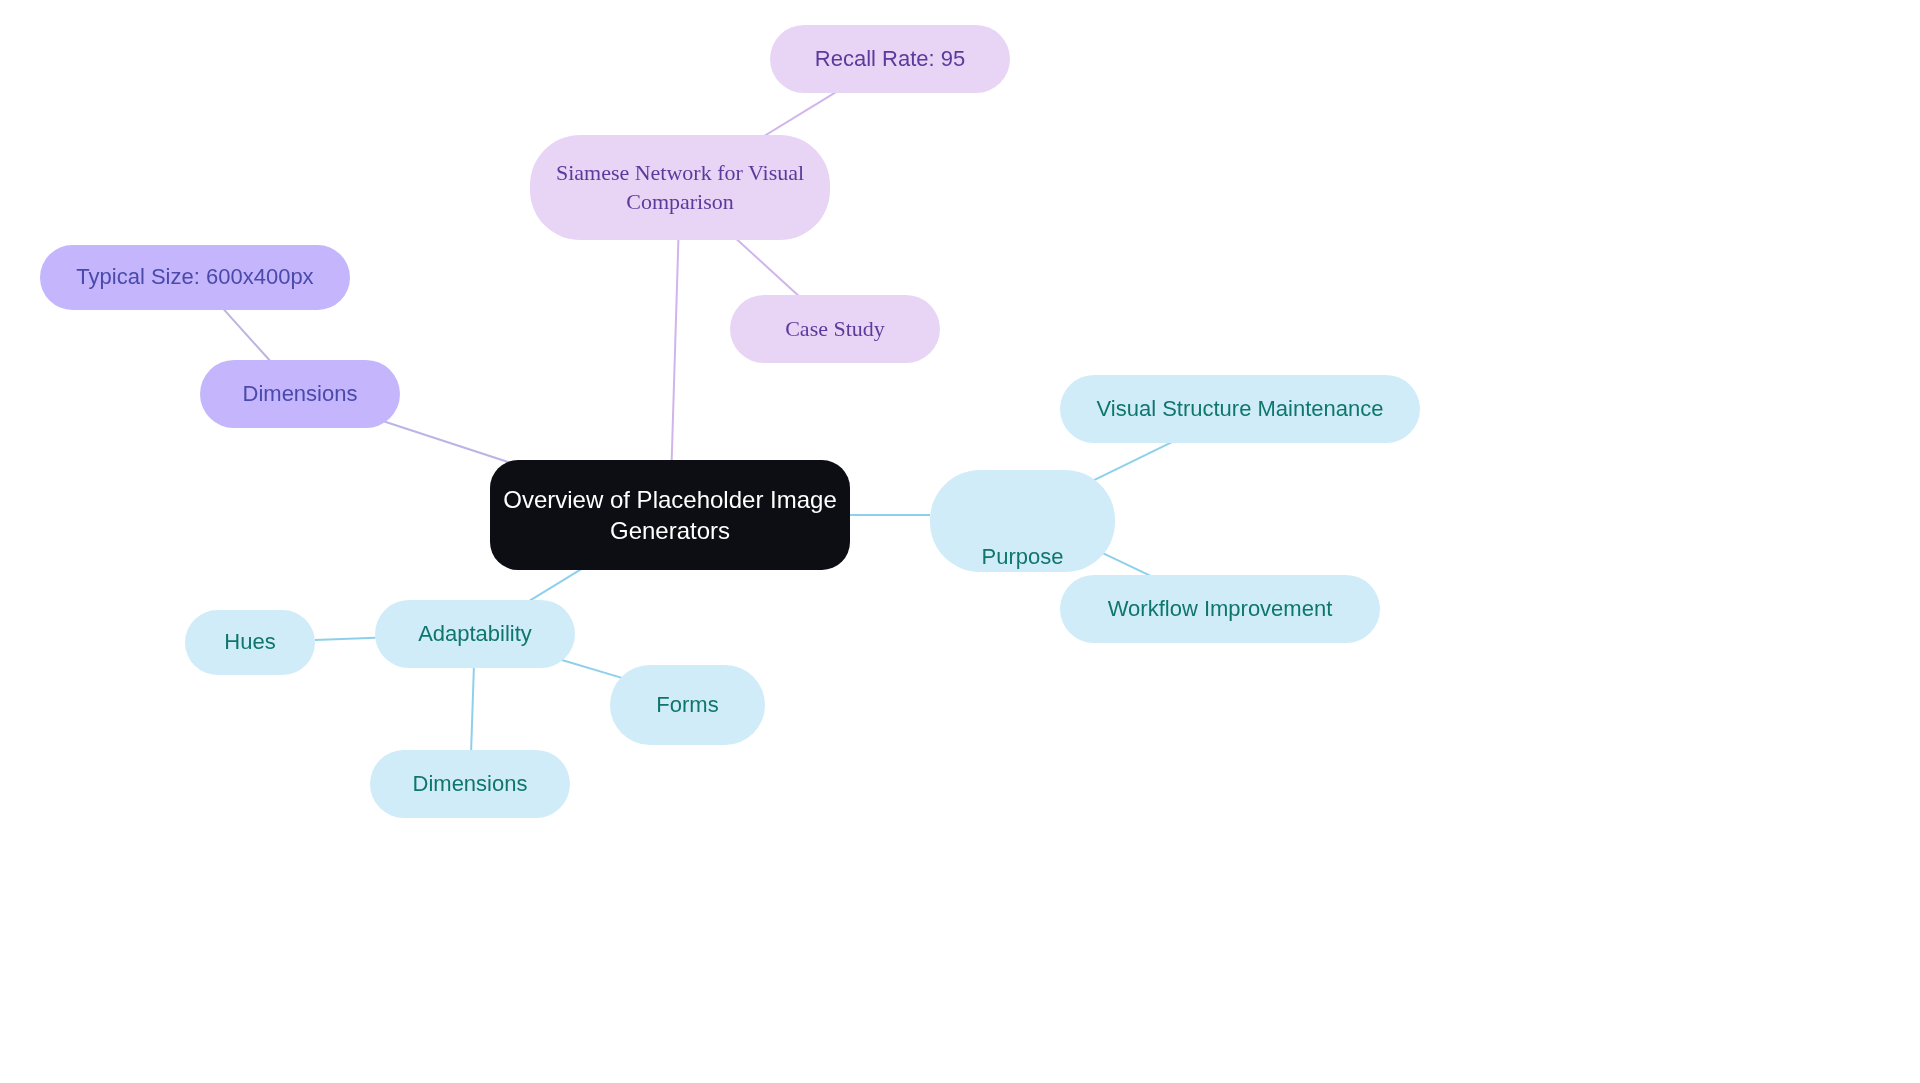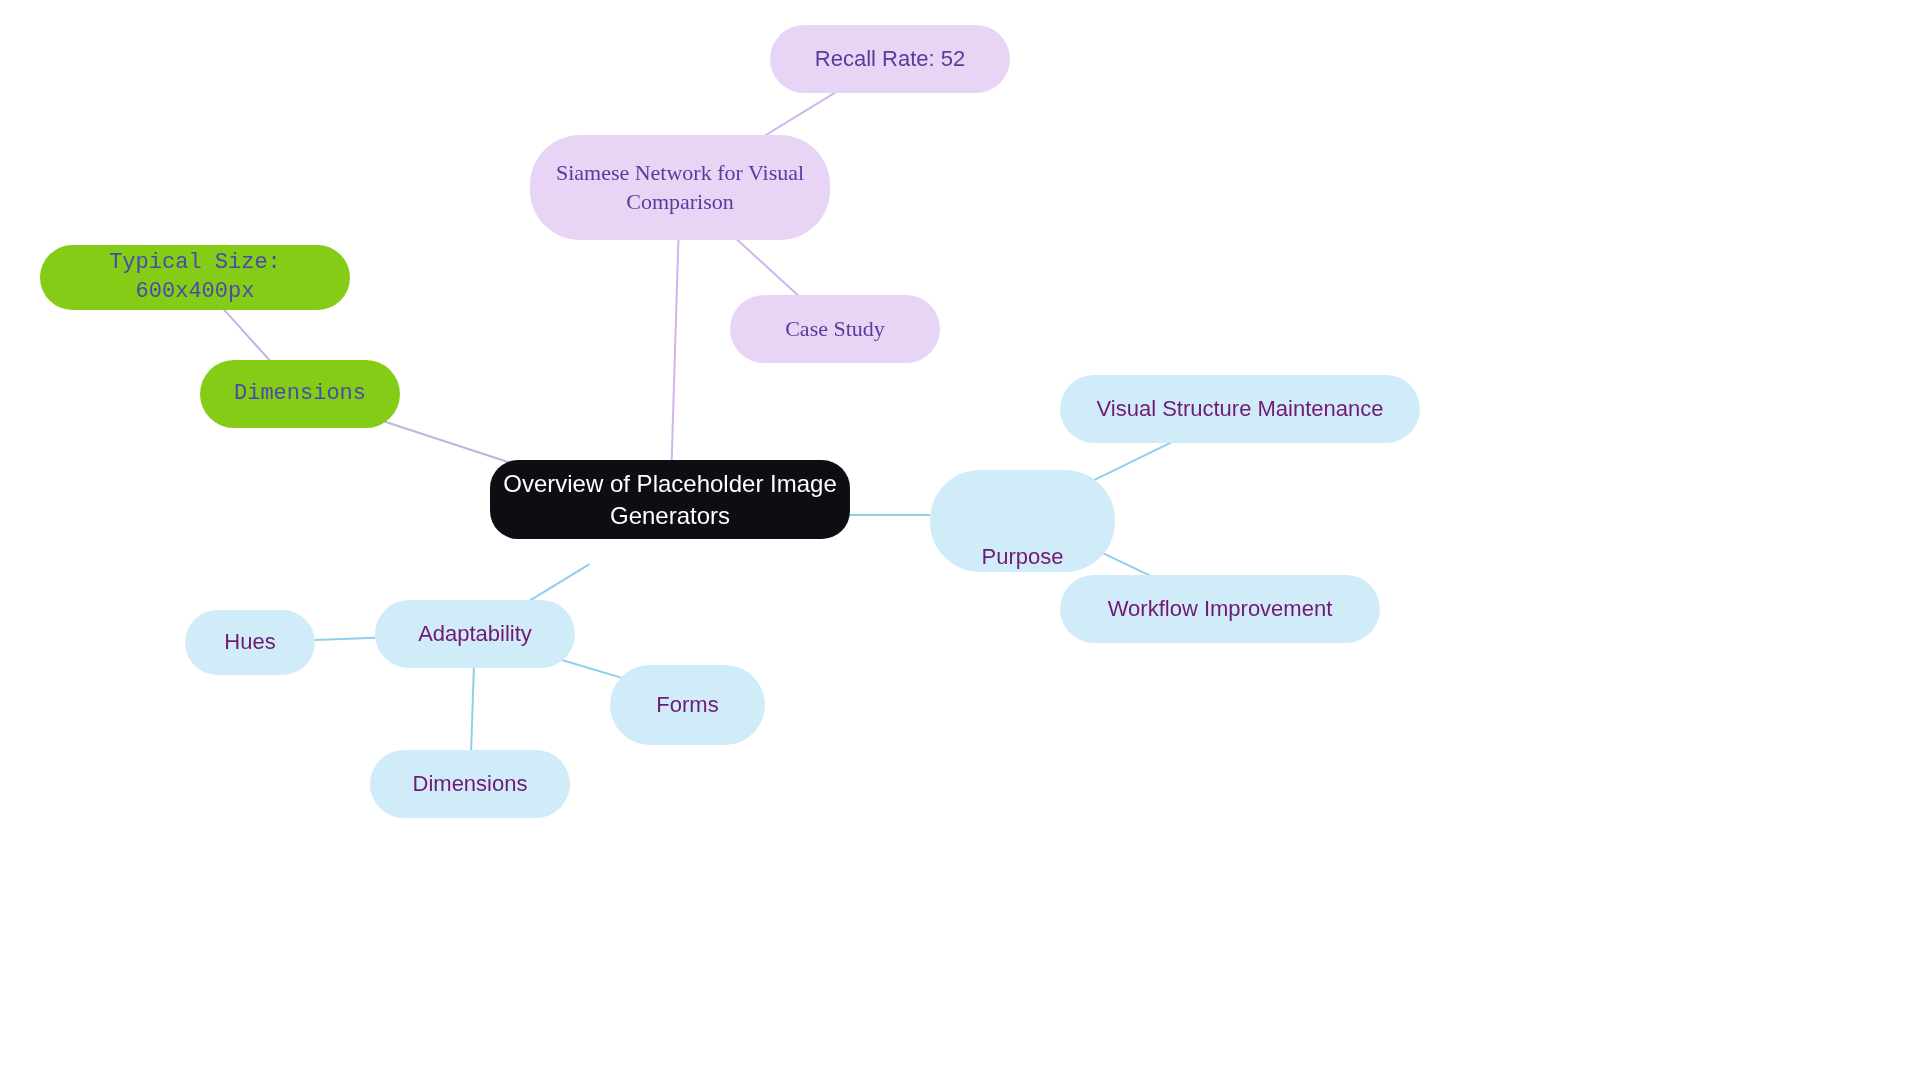--- a/index.html
+++ b/index.html
@@ -53,55 +53,54 @@
 
     
     .node-purple {
       background: #e8d5f5;
       color: #5b3a9c;
     }
 
     
     .node-blue {
       background: #d0ecf8;
-      color: #701a75;
+      color: #0f766e;
     }
 
     
     .node-lavender {
-      background: #84cc16;
+      background: #c4b5fd;
       color: #4a4aaa;
-      font-family: Liberation Mono, monospace;
     }
   </style>
 </head>
 <body>
 
 <svg class="connections" id="svg-lines">
     <line x1="671.6793162241828" y1="460.00239365801235" x2="678.3970381013816" y2="239.99700217975374" stroke="#c9a8e8" stroke-width="2" opacity="0.85"></line>
     <line x1="754.4753949517283" y1="141.92815118429962" x2="839.5787103935218" y2="89.85302721158311" stroke="#c9a8e8" stroke-width="2" opacity="0.85"></line>
     <line x1="733.6975933722459" y1="236.52070620756643" x2="799.8988933315469" y2="296.9560864929928" stroke="#c9a8e8" stroke-width="2" opacity="0.85"></line>
     <line x1="547.1117310530167" y1="474.8122147497703" x2="372.0722965160021" y2="417.56958886063853" stroke="#b0a8e0" stroke-width="2" opacity="0.85"></line>
     <line x1="270.701008986874" y1="361.49207187591253" x2="223.78239682249642" y2="309.4347545697222" stroke="#b0a8e0" stroke-width="2" opacity="0.85"></line>
     <line x1="850" y1="515" x2="930" y2="515" stroke="#7ac8e8" stroke-width="2" opacity="0.85"></line>
     <line x1="1087.8489293926693" y1="483.1517861350669" x2="1174.9507359689455" y2="440.7021700565139" stroke="#7ac8e8" stroke-width="2" opacity="0.85"></line>
     <line x1="1088.6195198241958" y1="546.4695436125286" x2="1154.7700800298287" y2="577.9538608749565" stroke="#7ac8e8" stroke-width="2" opacity="0.85"></line>
     <line x1="589.4113963681904" y1="564.1797119599248" x2="523.6702158215269" y2="604.2986888063502" stroke="#7ac8e8" stroke-width="2" opacity="0.85"></line>
     <line x1="375.61162653263807" y1="637.7546718865448" x2="314.8152597226723" y2="640.0514235215879" stroke="#7ac8e8" stroke-width="2" opacity="0.85"></line>
     <line x1="550.1125844031935" y1="656.4454075746014" x2="624.3847533444762" y2="678.6396792347023" stroke="#7ac8e8" stroke-width="2" opacity="0.85"></line>
     <line x1="473.86673944484096" y1="667.9978166547711" x2="471.13326055515904" y2="750.0021833452289" stroke="#7ac8e8" stroke-width="2" opacity="0.85"></line>
   </svg>
 
-<div class="node node-center" id="node-center" style="left:490px; top:460px; width:360px; height:79px;">
+<div class="node node-center" id="node-center" style="left:490px; top:460px; width:360px; height:110px;">
   <span class="node-label">Overview of Placeholder Image
 Generators</span>
 </div>
 
 <div class="node node-purple" id="node-recall_rate" style="left:770px; top:25px; width:240px; height:68px;">
-  <span class="node-label">Recall Rate: 52</span>
+  <span class="node-label">Recall Rate: 95</span>
 </div>
 
 <div class="node node-purple" id="node-siamese" style="left:530px; top:135px; width:300px; height:105px;font-family:Liberation Serif, serif;">
   <span class="node-label">Siamese Network for Visual
 Comparison</span>
 </div>
 
 <div class="node node-purple" id="node-case_study" style="left:730px; top:295px; width:210px; height:68px;font-family:Liberation Serif, serif;">
   <span class="node-label">Case Study</span>
 </div>

